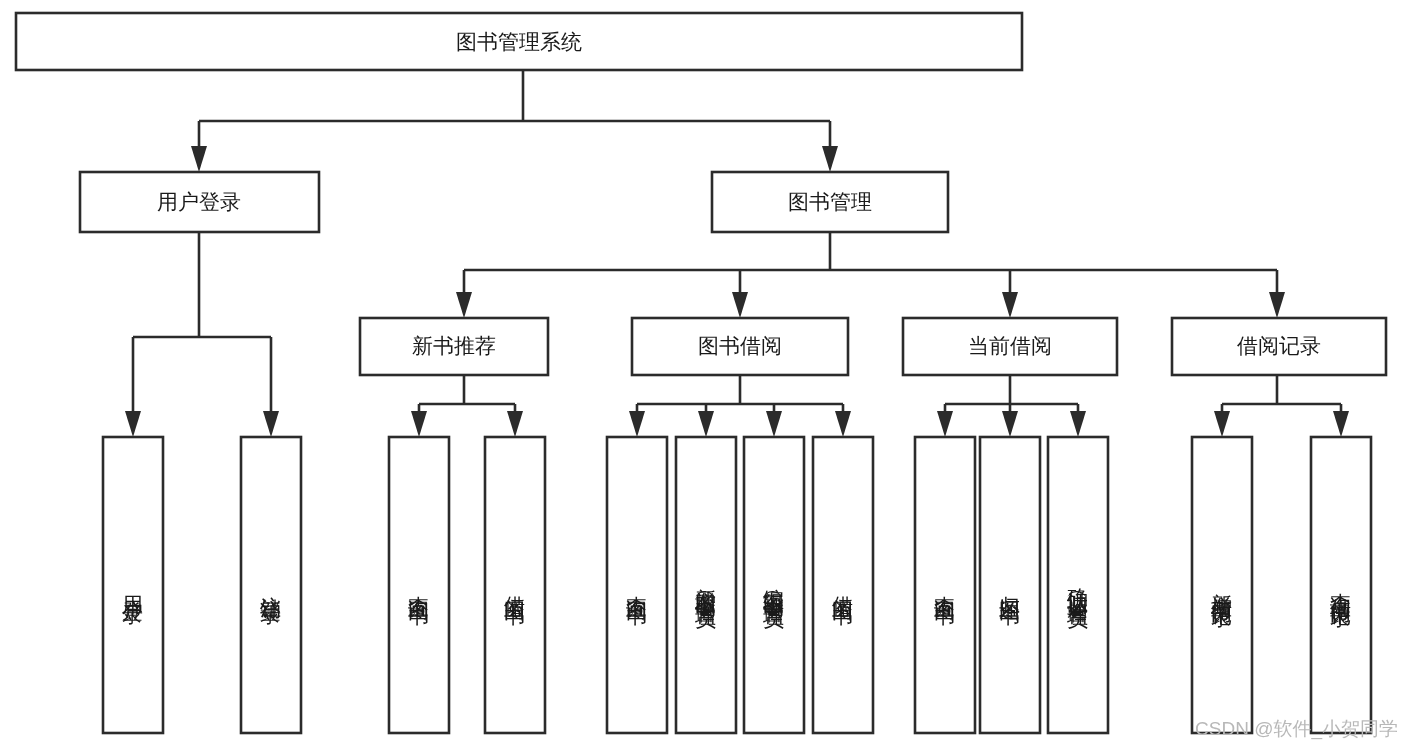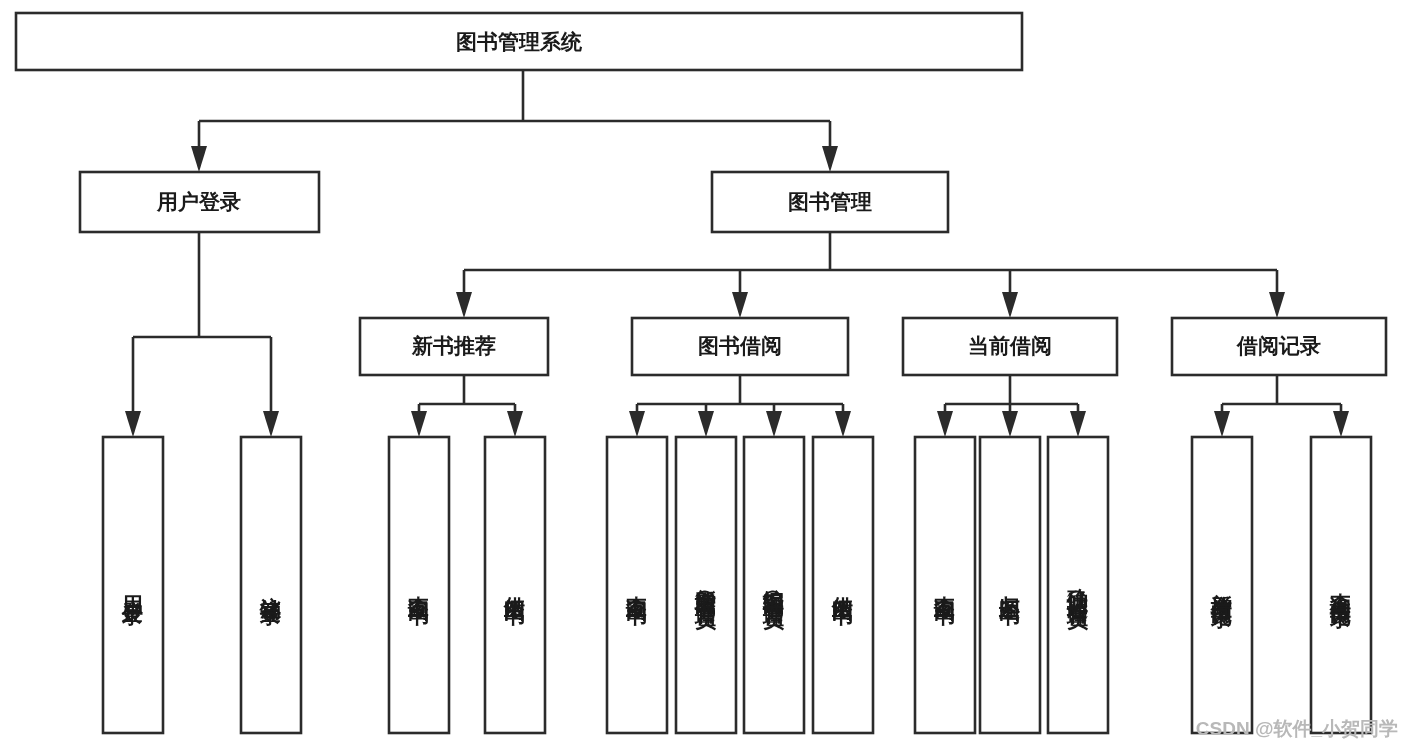--- a/index.html
+++ b/index.html
@@ -11,21 +11,20 @@
     width: 1405px;
     height: 747px;
     font-family: "Liberation Sans", "DejaVu Sans", sans-serif;
     overflow: hidden;
     position: relative;
   }
   #diagram-root {
     position: relative;
     width: 1405px;
     height: 747px;
-    font-weight: bold;
   }
   svg.diagram-canvas {
     position: absolute;
     top: 0;
     left: 0;
     width: 1405px;
     height: 747px;
     display: block;
   }
   .node-box {

